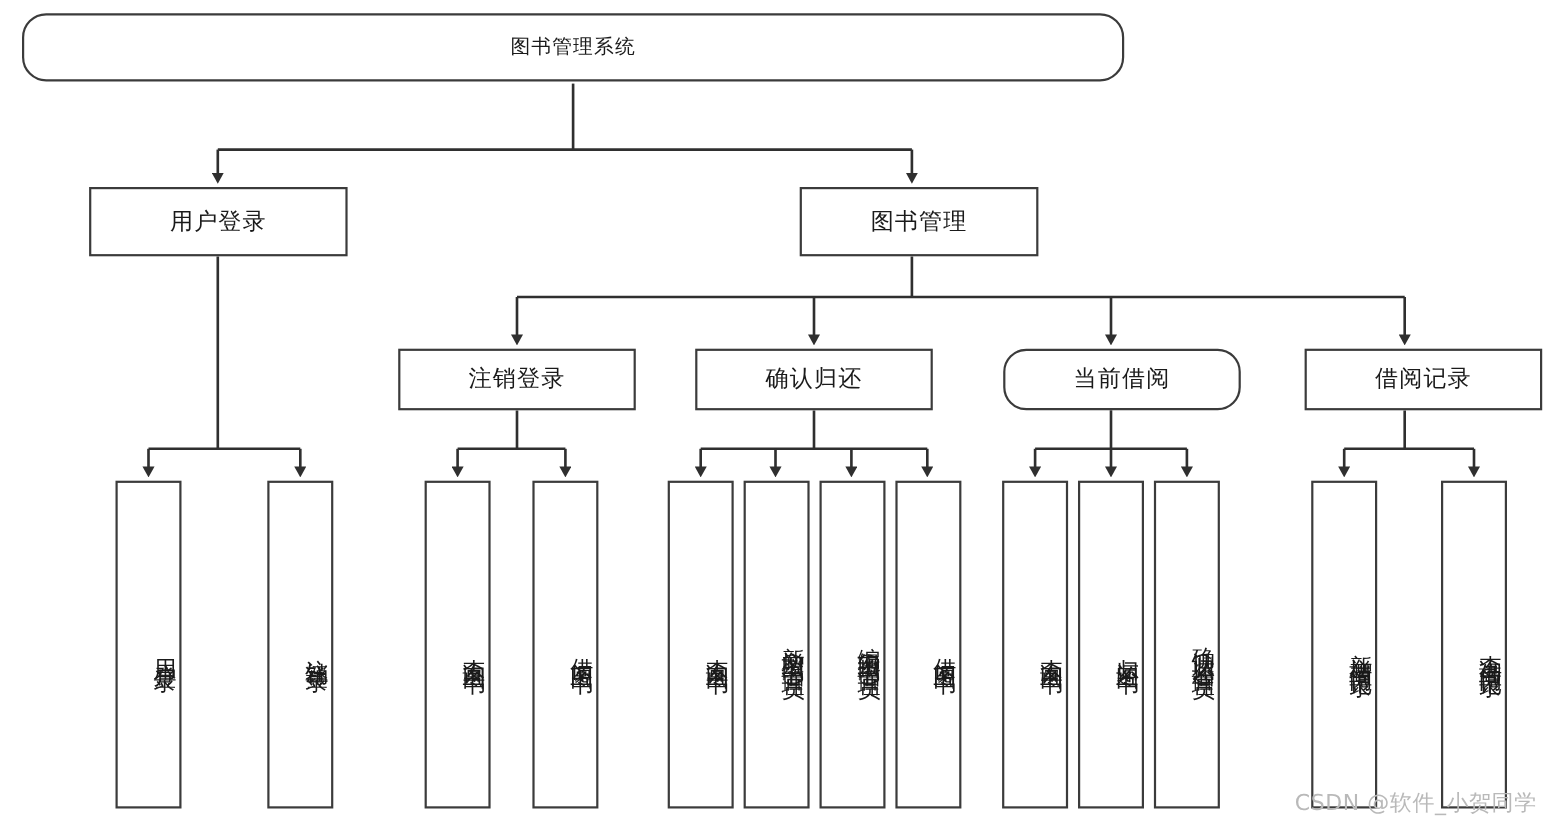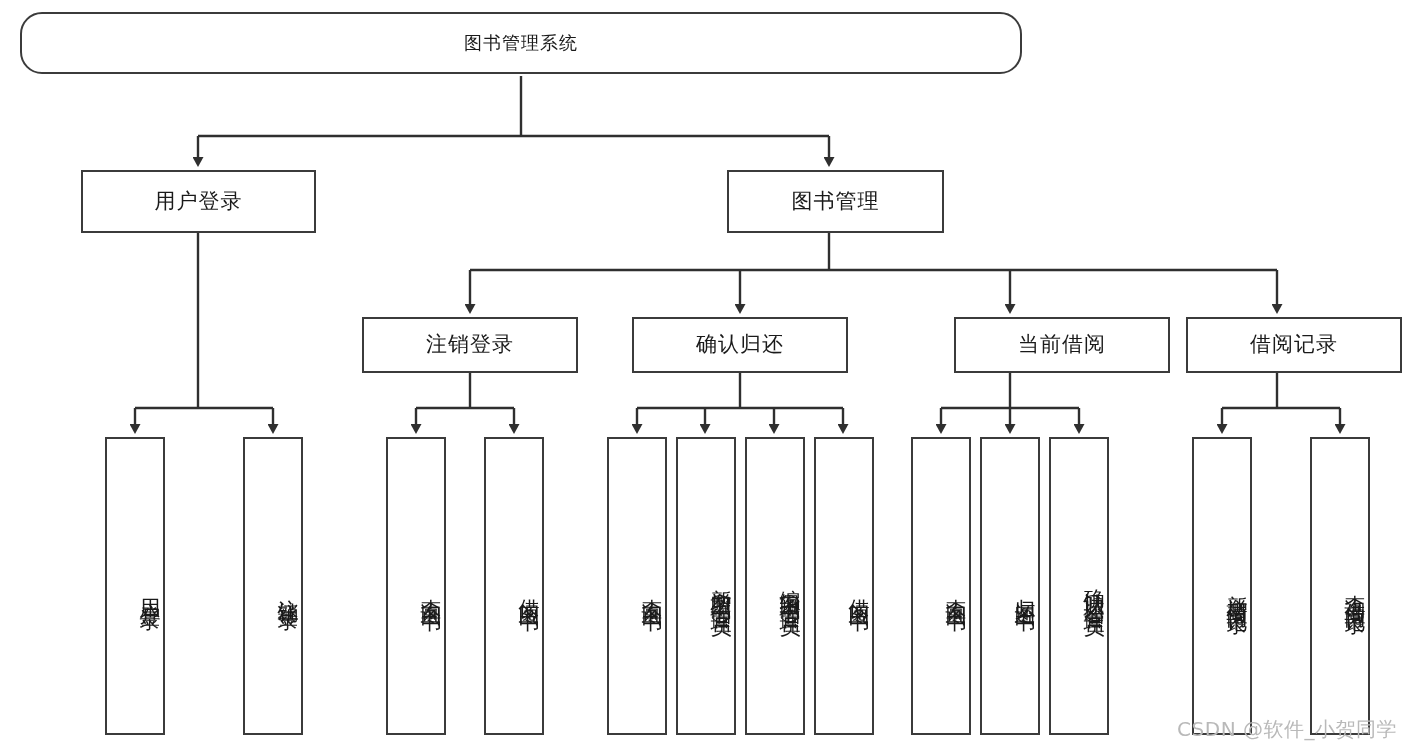--- a/index.html
+++ b/index.html
@@ -124,21 +124,21 @@
     </g>
   </svg>
 
   <div class="node node-h root" style="left:20px; top:12px; width:1002px; height:62px;">图书管理系统</div>
 
   <div class="node node-h" style="left:81px; top:170px; width:235px; height:63px;">用户登录</div>
   <div class="node node-h" style="left:727px; top:170px; width:217px; height:63px;">图书管理</div>
 
   <div class="node node-h" style="left:362px; top:317px; width:216px; height:56px;">注销登录</div>
   <div class="node node-h" style="left:632px; top:317px; width:216px; height:56px;">确认归还</div>
-  <div class="node node-h" style="left:954px; top:317px; width:216px; height:56px;">当前借阅</div>
+  <div class="node node-h" style="left:912px; top:317px; width:216px; height:56px;border-radius:21px;">当前借阅</div>
   <div class="node node-h" style="left:1186px; top:317px; width:216px; height:56px;">借阅记录</div>
 
   <div class="node node-v" style="left:105px; top:437px; width:60px; height:298px;">用户登录</div>
   <div class="node node-v" style="left:243px; top:437px; width:60px; height:298px;">注销登录</div>
 
   <div class="node node-v" style="left:386px; top:437px; width:60px; height:298px;">查询图书</div>
   <div class="node node-v" style="left:484px; top:437px; width:60px; height:298px;">借阅图书</div>
 
   <div class="node node-v" style="left:607px; top:437px; width:60px; height:298px;">查询图书</div>
   <div class="node node-v" style="left:676px; top:437px; width:60px; height:298px;">新增图书（管理员）</div>

